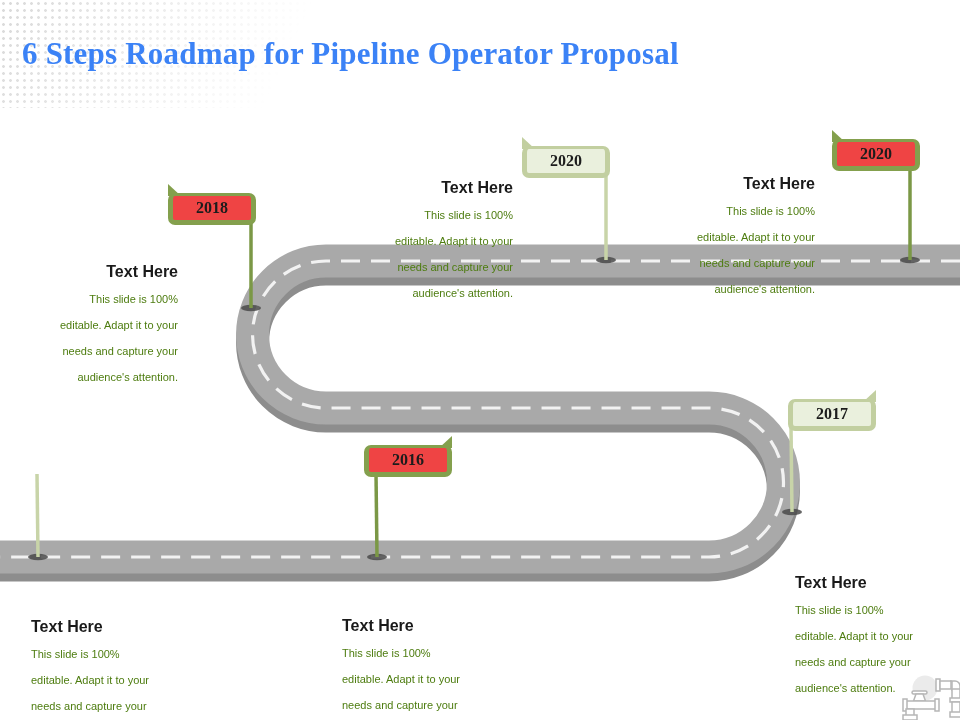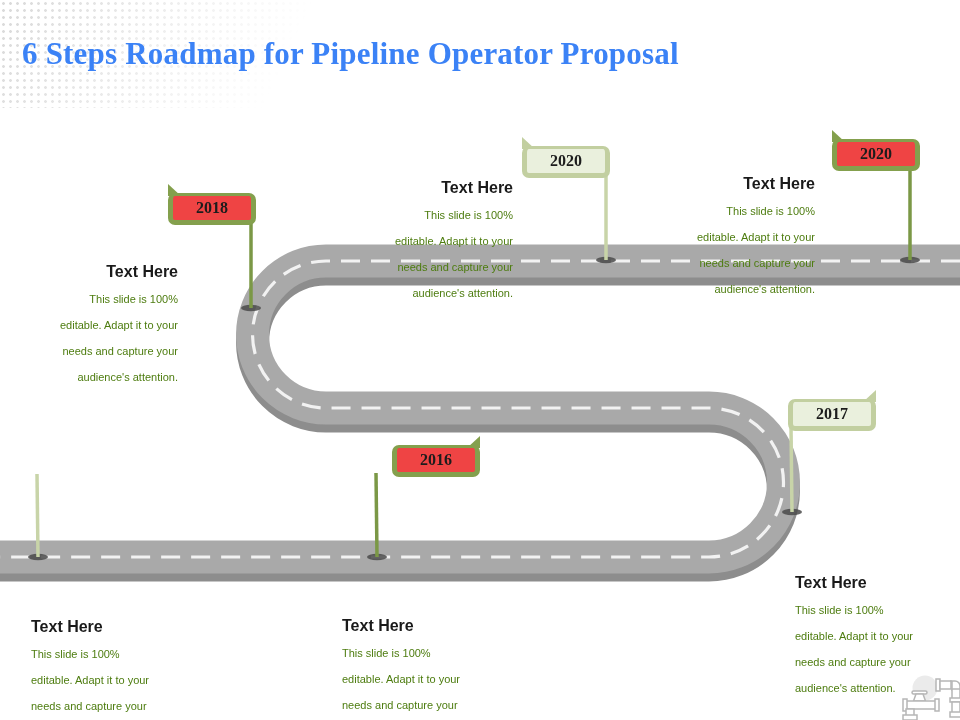--- a/index.html
+++ b/index.html
@@ -27,21 +27,21 @@
   .flag.dark{background:#ef4444;border-color:#84a04d;}
   .flag.light{background:#eaf0dd;border-color:#c2cfa0;}
   .flag .year{display:block;line-height:23px;font-family:"Liberation Serif",serif;
               font-weight:bold;font-size:16px;color:#1c1c1c;}
   .curl{position:absolute;width:13px;height:12px;top:-12px;}
   .curl.tl{left:-5px;clip-path:polygon(0 0,100% 100%,0 100%);}
   .curl.tr{right:-5px;clip-path:polygon(100% 0,100% 100%,0 100%);}
   .flag.dark .curl{background:#84a04d;}
   .flag.light .curl{background:#c2cfa0;}
   .f2015{left:30px;top:446px;}
-  .f2016{left:392px;top:445px;}
+  .f2016{left:364px;top:445px;}
   .f2017{left:788px;top:399px;}
   .f2018{left:168px;top:193px;border-radius:7px;}
   .f2019{left:522px;top:146px;}
   .f2020{left:832px;top:139px;}
   
   .tb{position:absolute;width:160px;}
   .tb .h{font-size:16px;font-weight:bold;color:#1a1a1a;margin-bottom:5px;margin-top:28px;}
   .tb .desc{font-size:11px;line-height:26px;color:#4d7c0f;white-space:pre-line;}
   .tb.right{text-align:right;}
   .tb.left{text-align:left;}

